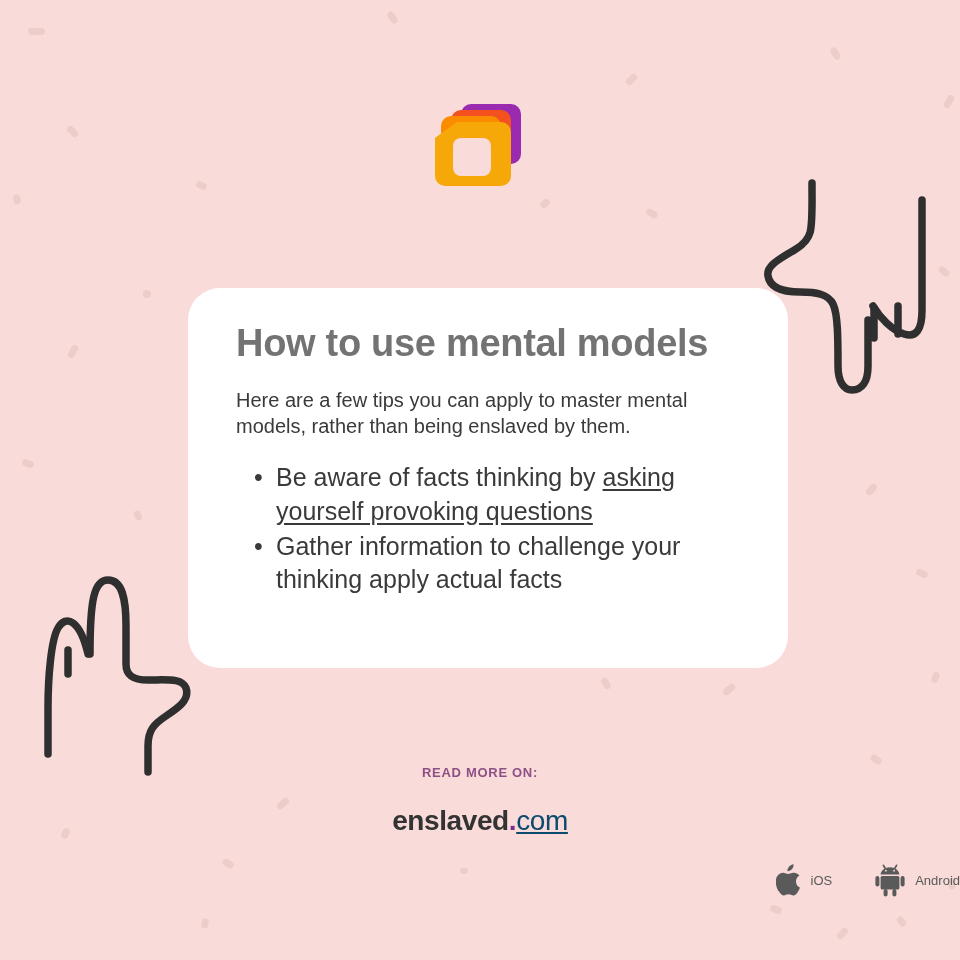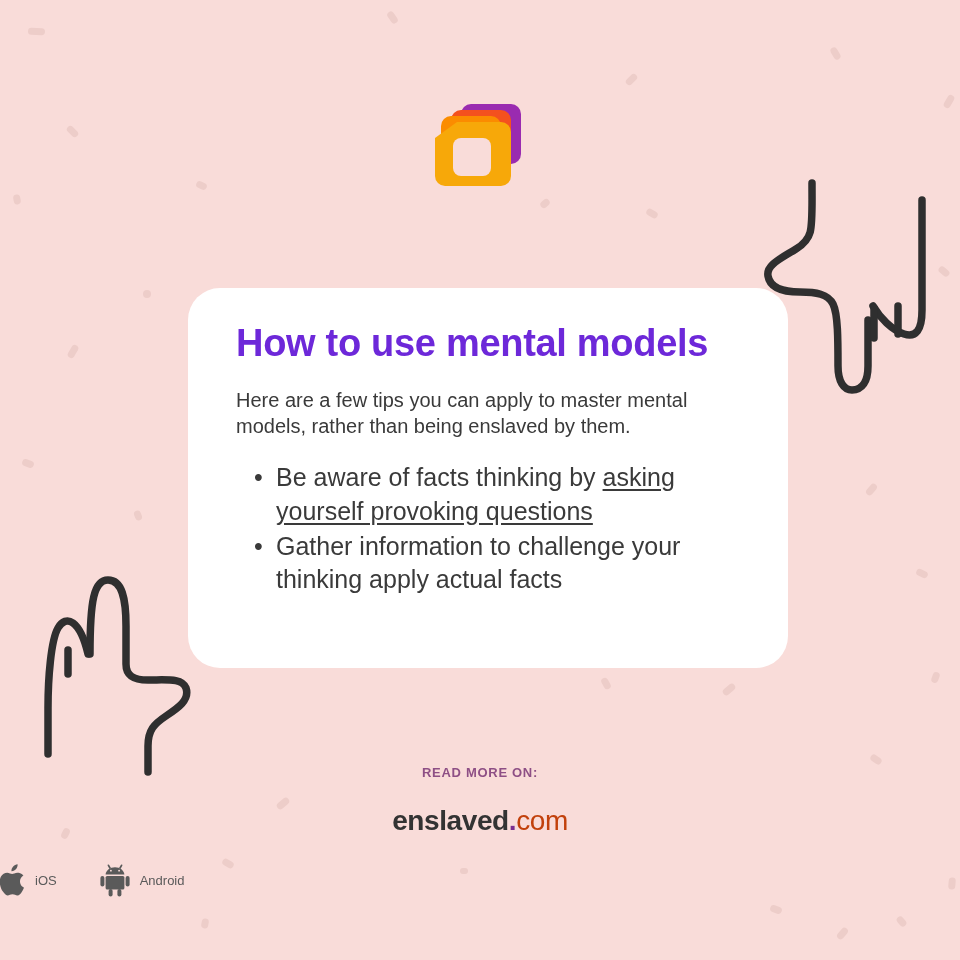--- a/index.html
+++ b/index.html
@@ -44,21 +44,21 @@
     overflow:hidden;
   }
   #card-inner {
     padding:34px 48px 0 48px;
     -webkit-mask-image:linear-gradient(to bottom, #000 0px, #000 305px, rgba(0,0,0,0) 348px);
     mask-image:linear-gradient(to bottom, #000 0px, #000 305px, rgba(0,0,0,0) 348px);
   }
   #card-title {
     font-size:38px;
     font-weight:bold;
-    color:#6d28d9;
+    color:#737373;
     letter-spacing:-0.3px;
     line-height:1.12;
   }
   #card-intro {
     margin-top:22px;
     font-size:20px;
     line-height:1.32;
     color:#3a3a3a;
   }
   #card-list {
@@ -95,26 +95,26 @@
     color:#8e4f85;
   }
   #wordmark {
     margin-top:25px;
     font-size:28px;
     color:#333333;
     letter-spacing:-0.4px;
   }
   #wordmark-brand { font-weight:bold; }
   #wordmark-dot { color:#7b2d8e; font-weight:bold; }
-  #wordmark-tld { font-weight:normal; color:#c2410c; }
+  #wordmark-tld { font-weight:normal; color:#0c4a6e;text-decoration:underline; }
 
   #stores {
     margin-top:26px;
     display:flex;
-    justify-content:flex-start;
+    justify-content:flex-end;
     align-items:center;
     gap:42px;
   }
   .store-badge {
     display:flex;
     align-items:center;
     gap:9px;
   }
   .store-label {
     font-size:13px;

